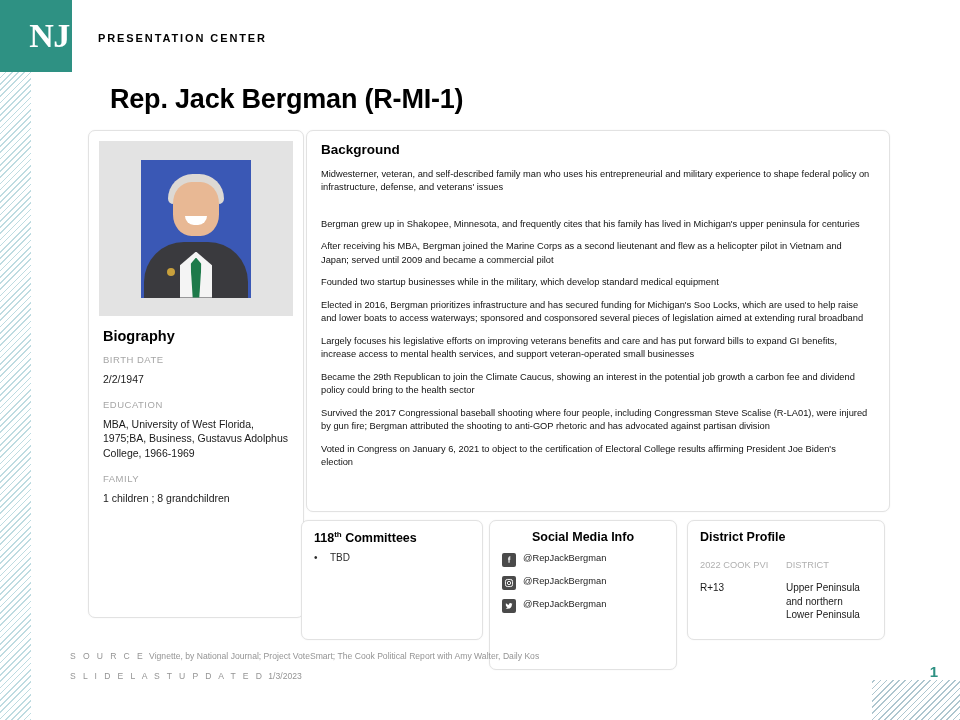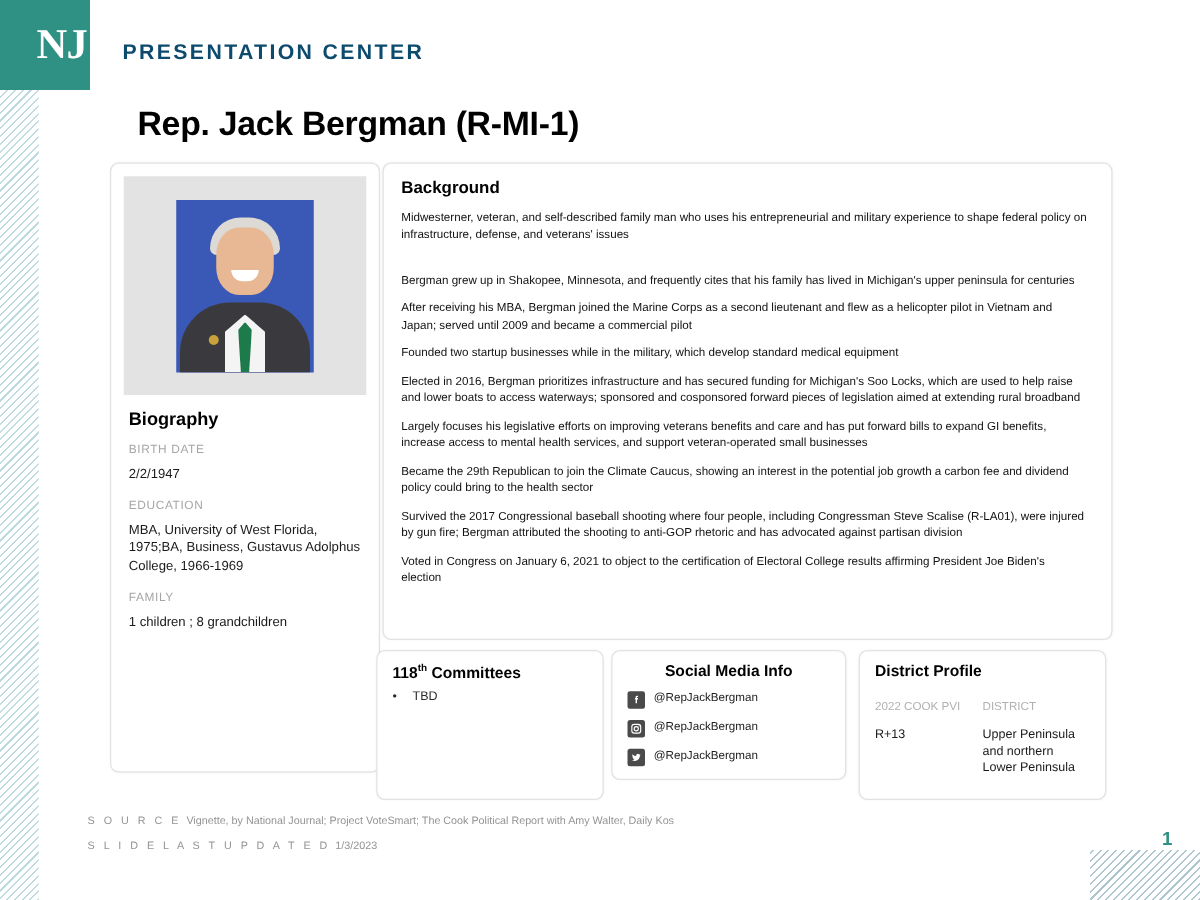--- a/index.html
+++ b/index.html
@@ -66,24 +66,24 @@
     font-weight: bold;
     font-size: 34px;
     letter-spacing: -0.5px;
     line-height: 1;
     margin-left: 27px;
   }
   .header-title {
     position: absolute;
     left: 98px;
     top: 32px;
-    font-size: 17px;
+    font-size: 11px;
     font-weight: bold;
     letter-spacing: 1.9px;
-    color: #0c4a6e;
+    color: #000000;
   }
 
   
   .slide-title {
     position: absolute;
     left: 110px;
     top: 84px;
     font-size: 27px;
     font-weight: bold;
     color: #000000;
@@ -205,21 +205,21 @@
     left: 301px;
     top: 520px;
     width: 182px;
     height: 120px;
     padding: 9px 12px;
   }
   #social-card {
     left: 489px;
     top: 520px;
     width: 188px;
-    height: 104px;
+    height: 150px;
     padding: 9px 12px;
   }
   #district-card {
     left: 687px;
     top: 520px;
     width: 198px;
     height: 120px;
     padding: 9px 12px;
   }
   .box-heading {
@@ -339,21 +339,21 @@
     <div class="bio-value">1 children ; 8 grandchildren</div>
   </div>
 </div>
 
 <div class="card" id="background-card">
   <div class="bg-heading">Background</div>
   <p class="bg-para gap-after">Midwesterner, veteran, and self-described family man who uses his entrepreneurial and military experience to shape federal policy on infrastructure, defense, and veterans' issues</p>
   <p class="bg-para">Bergman grew up in Shakopee, Minnesota, and frequently cites that his family has lived in Michigan's upper peninsula for centuries</p>
   <p class="bg-para">After receiving his MBA, Bergman joined the Marine Corps as a second lieutenant and flew as a helicopter pilot in Vietnam and Japan; served until 2009 and became a commercial pilot</p>
   <p class="bg-para">Founded two startup businesses  while in the military, which develop standard medical equipment</p>
-  <p class="bg-para">Elected in 2016, Bergman prioritizes infrastructure and has secured funding for Michigan's Soo Locks, which are used to help raise and lower boats to access waterways; sponsored and cosponsored forward pieces of legislation aimed at extending rural broadband</p>
+  <p class="bg-para">Elected in 2016, Bergman prioritizes infrastructure and has secured funding for Michigan's Soo Locks, which are used to help raise and lower boats to access waterways; sponsored and cosponsored several pieces of legislation aimed at extending rural broadband</p>
   <p class="bg-para">Largely focuses his legislative efforts on improving veterans benefits and care and has put forward bills to expand GI benefits, increase access to mental health services, and support veteran-operated small businesses</p>
   <p class="bg-para">Became the 29th Republican to join the Climate Caucus, showing an interest in the potential job growth a carbon fee and dividend policy could bring to the health sector</p>
   <p class="bg-para">Survived the 2017 Congressional baseball shooting where four people, including Congressman Steve Scalise (R-LA01), were injured by gun fire; Bergman attributed the shooting to anti-GOP rhetoric and has advocated against partisan division</p>
   <p class="bg-para">Voted in Congress on January 6, 2021 to object to the certification of Electoral College results affirming President Joe Biden's election</p>
 </div>
 
 <div class="card" id="committees-card">
   <div class="box-heading"><span>118</span><sup>th</sup><span> Committees</span></div>
   <div class="bullet-row">
     <span class="bullet-dot">•</span>

